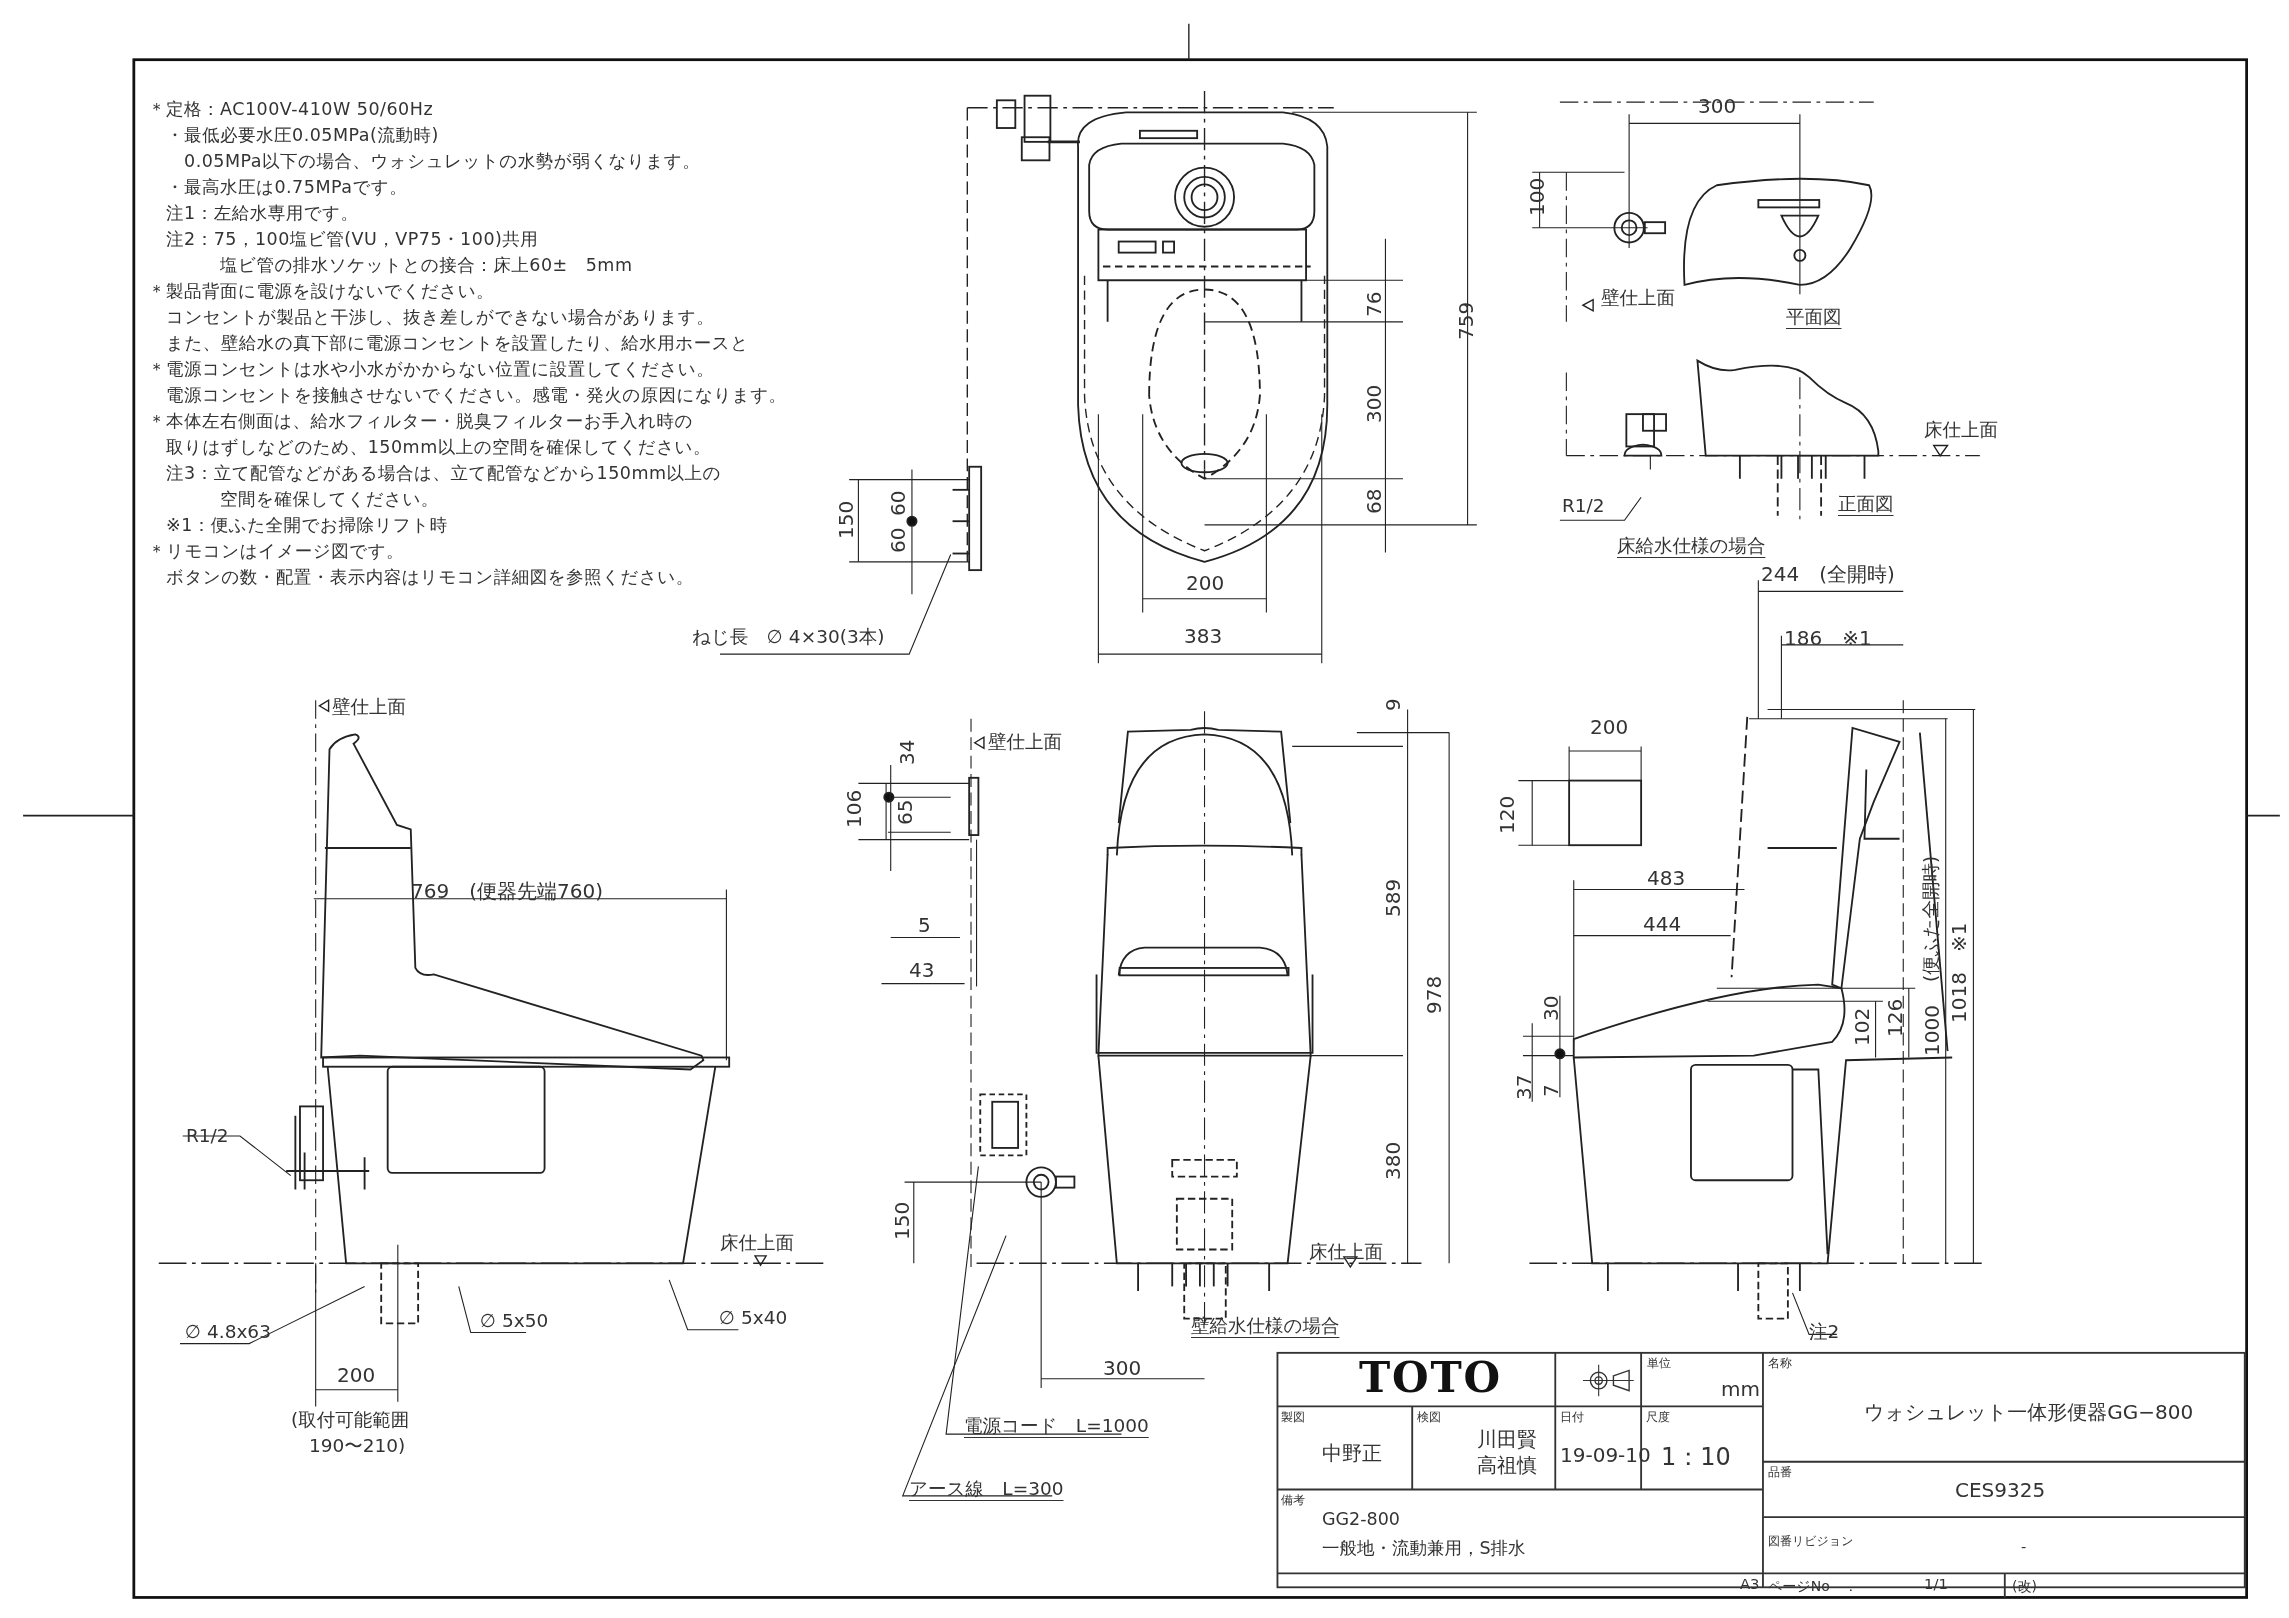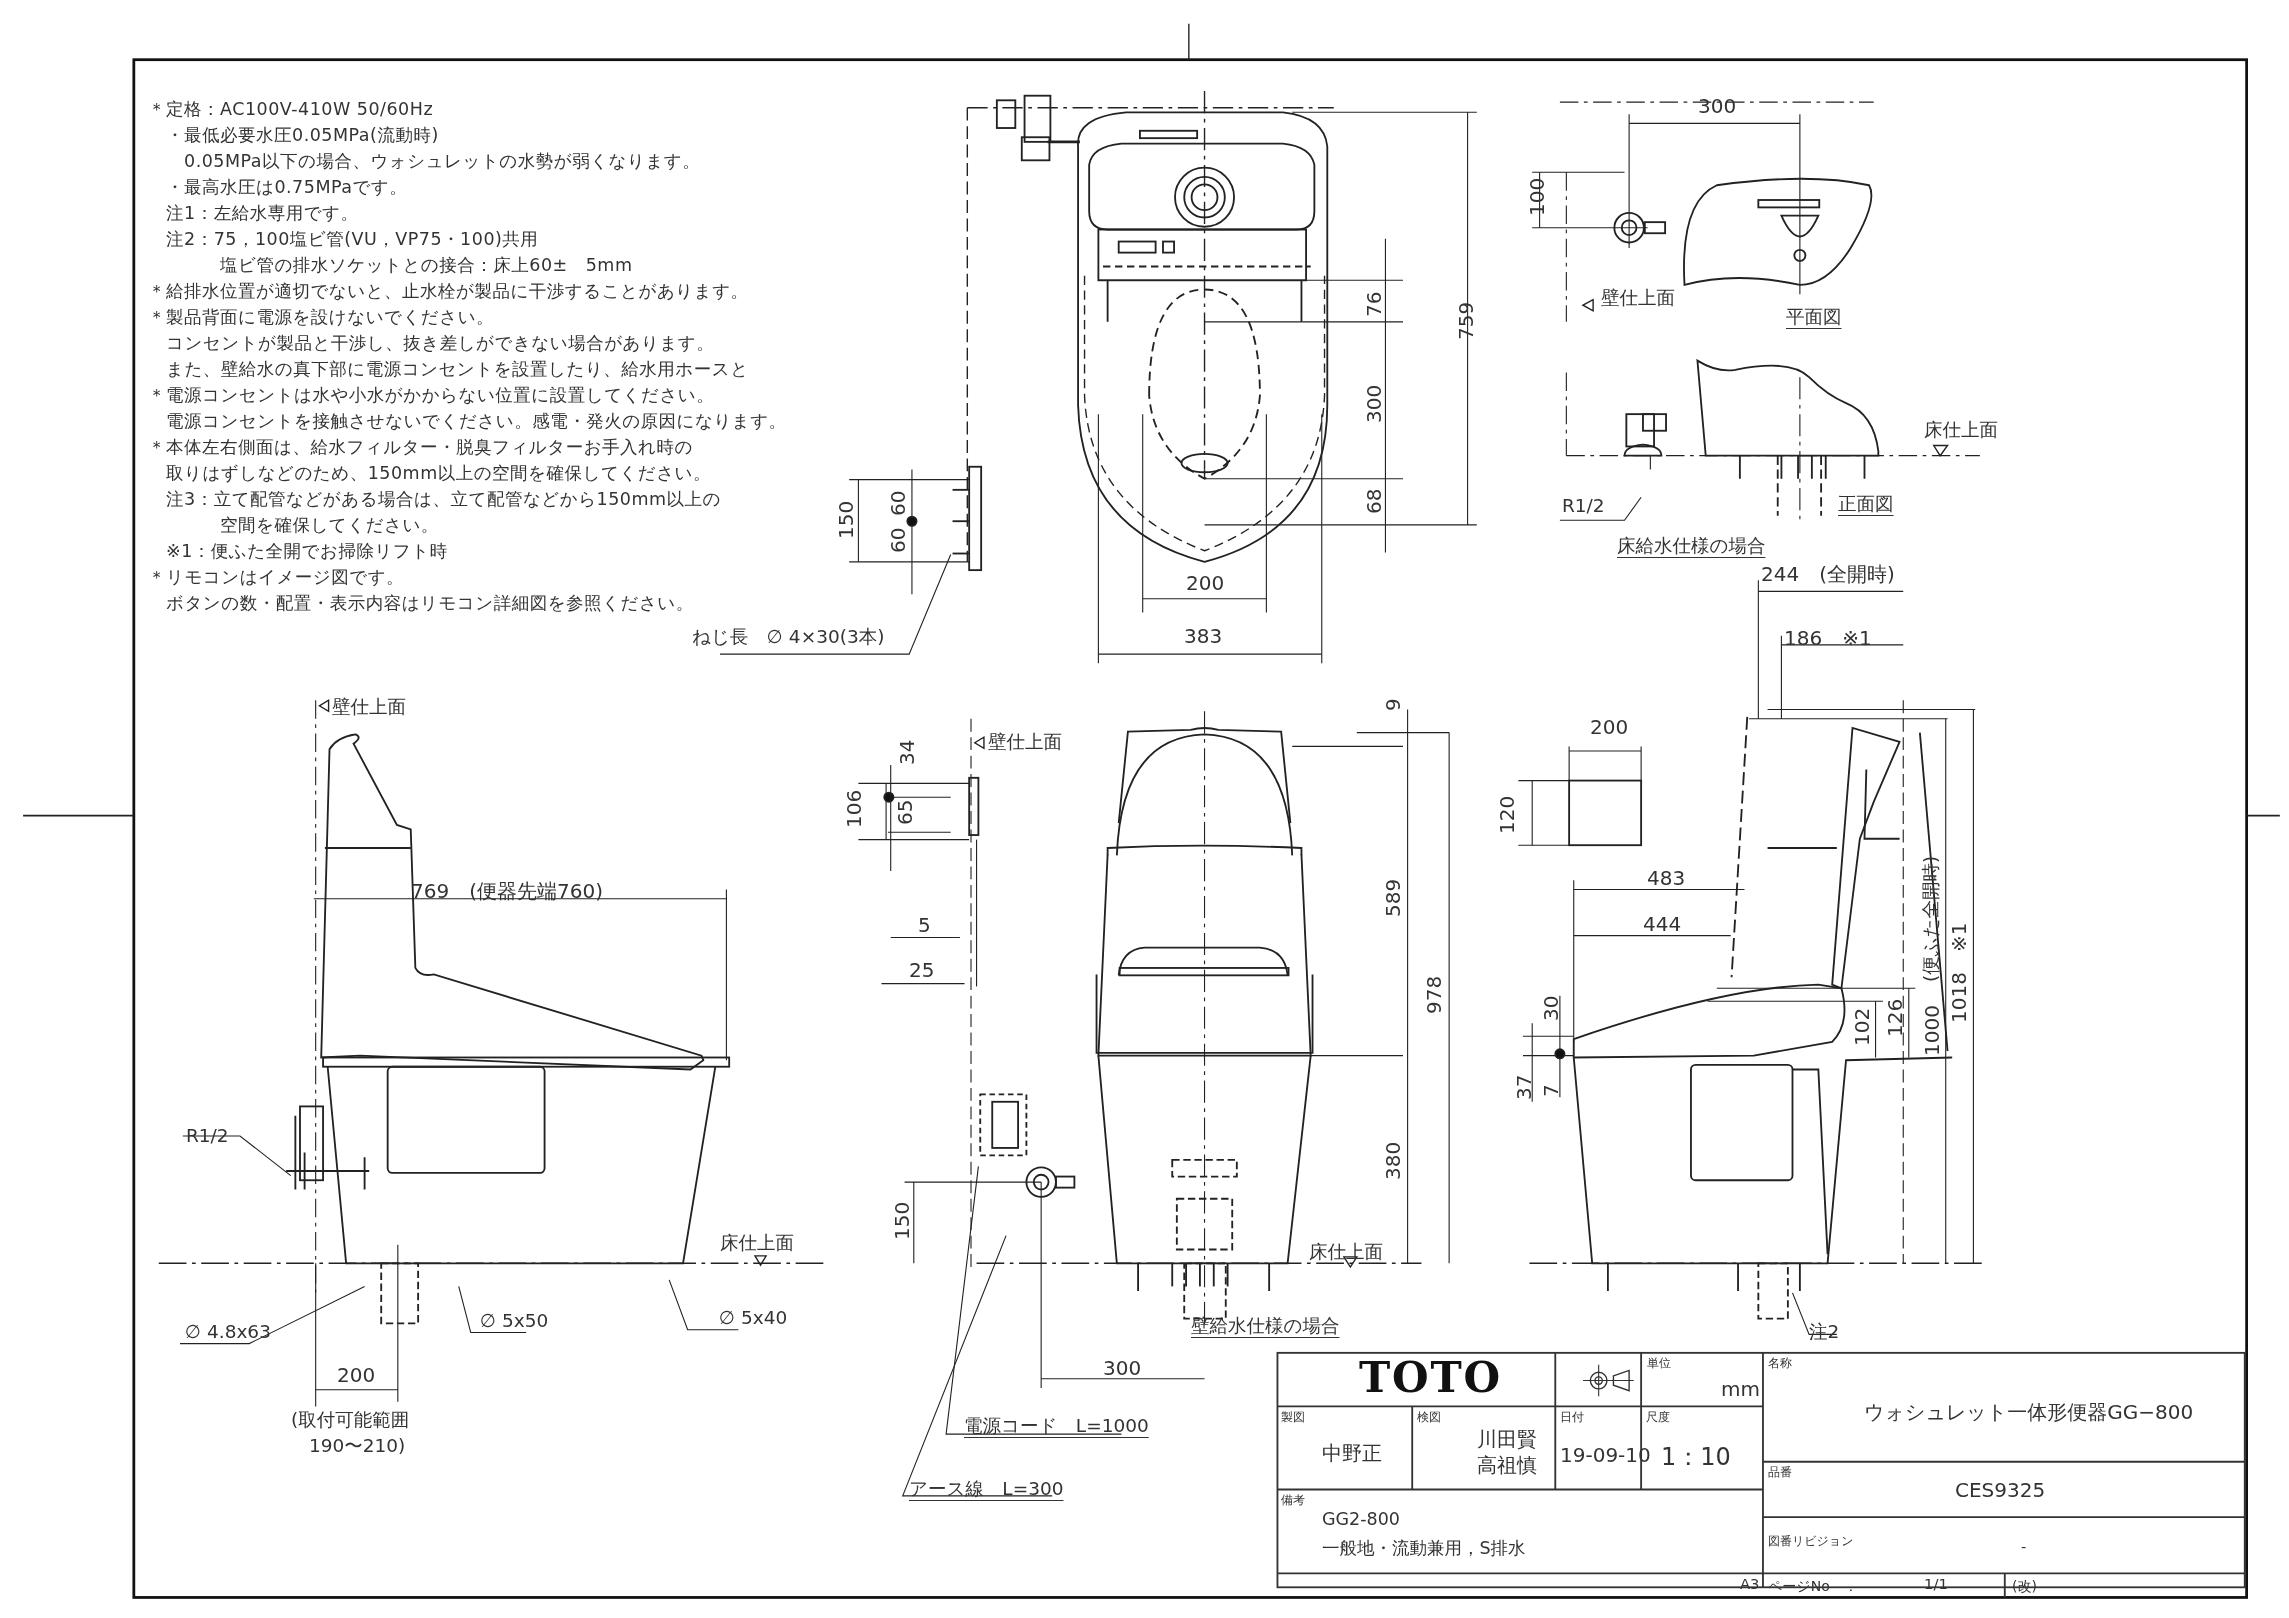--- a/index.html
+++ b/index.html
@@ -270,21 +270,20 @@
 </svg>
 
 <div class="notes">
   <div>＊定格：AC100V-410W 50/60Hz</div>
   <div>　・最低必要水圧0.05MPa(流動時)</div>
   <div>　　0.05MPa以下の場合、ウォシュレットの水勢が弱くなります。</div>
   <div>　・最高水圧は0.75MPaです。</div>
   <div>　注1：左給水専用です。</div>
   <div>　注2：75，100塩ビ管(VU，VP75・100)共用</div>
   <div>　　　　塩ビ管の排水ソケットとの接合：床上60±　5mm</div>
-  <div>＊給排水位置が適切でないと、止水栓が製品に干渉することがあります。</div>
   <div>＊製品背面に電源を設けないでください。</div>
   <div>　コンセントが製品と干渉し、抜き差しができない場合があります。</div>
   <div>　また、壁給水の真下部に電源コンセントを設置したり、給水用ホースと</div>
   <div>＊電源コンセントは水や小水がかからない位置に設置してください。</div>
   <div>　電源コンセントを接触させないでください。感電・発火の原因になります。</div>
   <div>＊本体左右側面は、給水フィルター・脱臭フィルターお手入れ時の</div>
   <div>　取りはずしなどのため、150mm以上の空間を確保してください。</div>
   <div>　注3：立て配管などがある場合は、立て配管などから150mm以上の</div>
   <div>　　　　空間を確保してください。</div>
   <div>　※1：便ふた全開でお掃除リフト時</div>
@@ -321,21 +320,21 @@
 <span class="t lbl" style="left:690px;top:1301px;margin-left:29px;">∅ 5x40</span>
 <span class="t dim" style="left:337px;top:1357px;">200</span>
 <span class="t lbl" style="left:291px;top:1403px;">(取付可能範囲</span>
 <span class="t lbl" style="left:309px;top:1429px;">190〜210)</span>
 
 <span class="t lbl" style="left:988px;top:725px;">壁仕上面</span>
 <span class="t dim vert" style="left:897px;top:757px;">34</span>
 <span class="t dim vert" style="left:844px;top:820px;">106</span>
 <span class="t dim vert" style="left:895px;top:817px;">65</span>
 <span class="t dim" style="left:918px;top:907px;">5</span>
-<span class="t dim" style="left:909px;top:952px;">25</span>
+<span class="t dim" style="left:909px;top:952px;">43</span>
 <span class="t dim vert" style="left:1383px;top:703px;">9</span>
 <span class="t dim vert" style="left:1383px;top:909px;">589</span>
 <span class="t dim vert" style="left:1424px;top:1006px;">978</span>
 <span class="t dim vert" style="left:1383px;top:1172px;">380</span>
 <span class="t dim vert" style="left:892px;top:1232px;">150</span>
 <span class="t dim" style="left:1103px;top:1350px;">300</span>
 <span class="t lbl" style="left:1309px;top:1235px;">床仕上面</span>
 <span class="t lbl ul" style="left:1191px;top:1309px;">壁給水仕様の場合</span>
 <span class="t lbl ul" style="left:964px;top:1409px;">電源コード　L=1000</span>
 <span class="t lbl ul" style="left:909px;top:1472px;">アース線　L=300</span>

